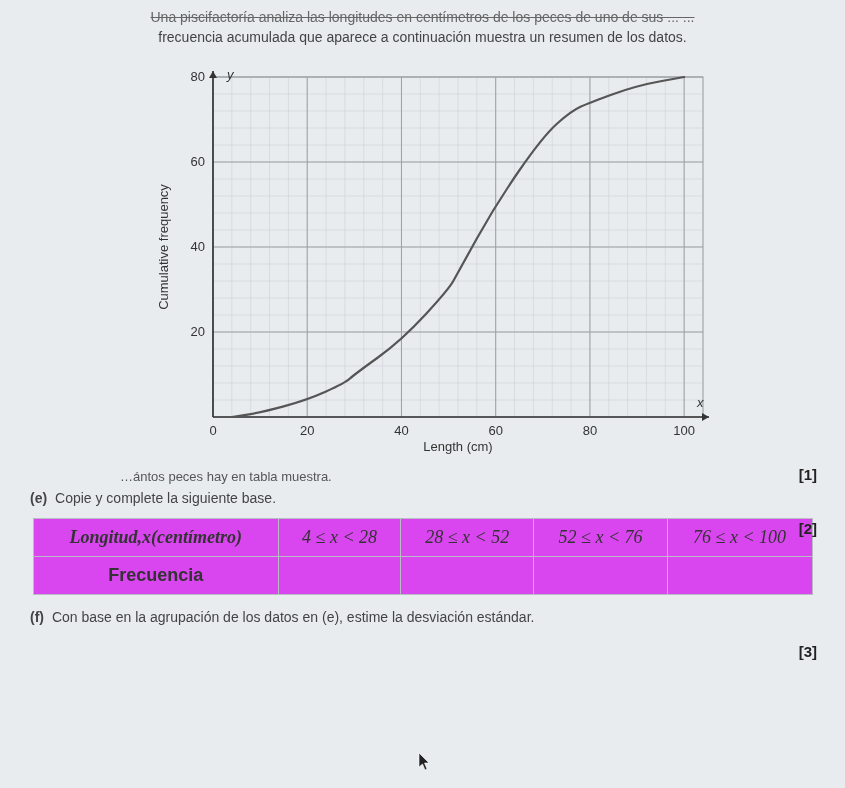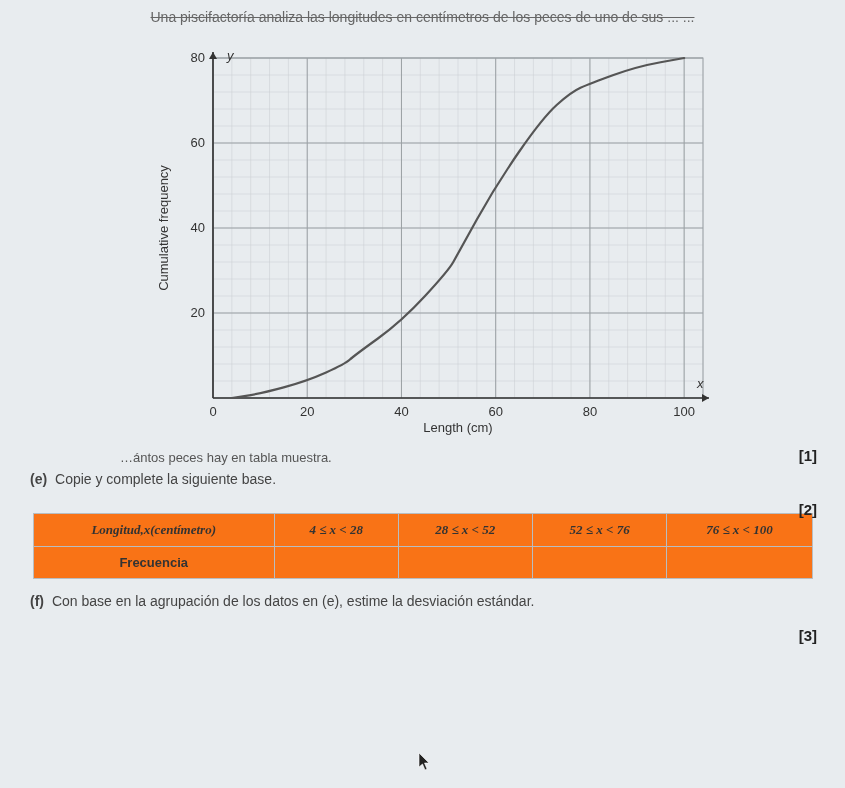--- a/index.html
+++ b/index.html
@@ -51,48 +51,49 @@
     font-size: 14px;
     color: #444;
     position: relative;
   }
   .q-letter {
     font-weight: bold;
     margin-right: 4px;
   }
   table.freq {
     border-collapse: collapse;
-    margin: 20px auto 8px auto;
+    margin: 6px auto 8px auto;
     width: 780px;
-    font-size: 13px;
-    background: #f97316;
+    font-size: 18px;
+    background: #d946ef;
   }
   table.freq td, table.freq th {
     border: 1px solid #b8bdc1;
     padding: 8px 10px;
     text-align: center;
-    font-weight: bold;
+    font-weight: normal;
   }
   table.freq th {
     font-weight: bold;
     color: #333;
   }
   .math { font-style: italic; font-family: 'Times New Roman', serif; }
   .cursor {
     position: absolute;
     width: 14px;
     height: 20px;
     pointer-events: none;
   }
 </style>
 </head>
 <body>
 
 <div class="intro">
   <span class="struck">Una piscifactoría analiza las longitudes en centímetros de los peces de uno de sus ... ... </span><br>
+  <span>frecuencia acumulada que aparece a continuación muestra un resumen de los datos.</span>
 </div>
 
 <div class="chart-wrap">
   <svg id="chart-svg" width="600" height="410">
       <line x1="90" y1="20" x2="90" y2="360" stroke="#c9cdd0" stroke-width="0.5"></line>
       <line x1="108.84615384615384" y1="20" x2="108.84615384615384" y2="360" stroke="#c9cdd0" stroke-width="0.5"></line>
       <line x1="127.6923076923077" y1="20" x2="127.6923076923077" y2="360" stroke="#c9cdd0" stroke-width="0.5"></line>
       <line x1="146.53846153846155" y1="20" x2="146.53846153846155" y2="360" stroke="#c9cdd0" stroke-width="0.5"></line>
       <line x1="165.3846153846154" y1="20" x2="165.3846153846154" y2="360" stroke="#c9cdd0" stroke-width="0.5"></line>
       <line x1="184.23076923076923" y1="20" x2="184.23076923076923" y2="360" stroke="#c9cdd0" stroke-width="0.5"></line>

